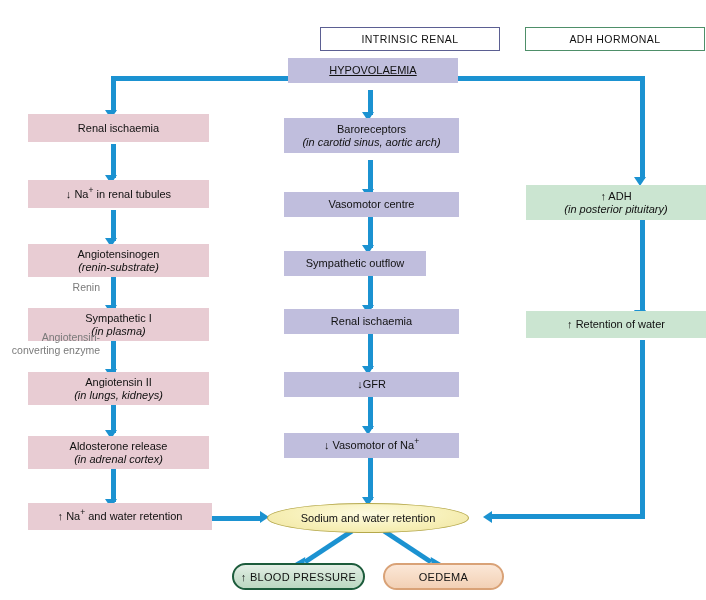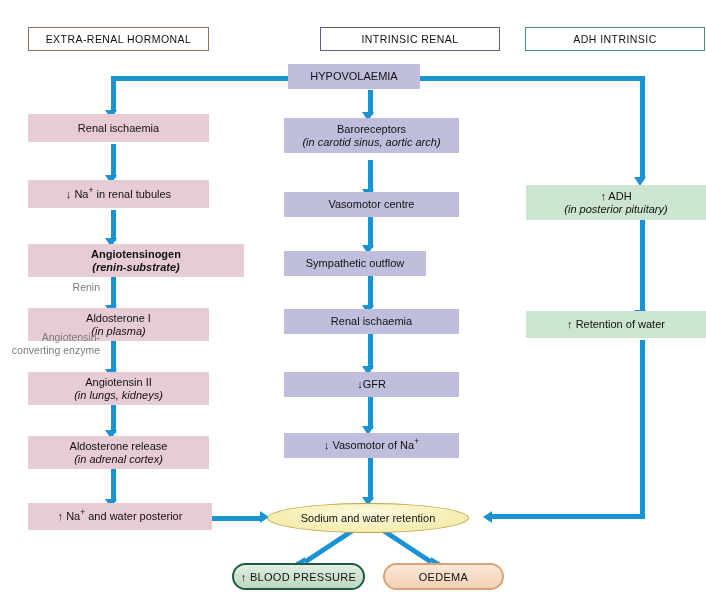--- a/index.html
+++ b/index.html
@@ -121,28 +121,25 @@
     color:#7a7a7a;
     text-align:right;
     z-index:3;
   }
 </style>
 </head>
 <body>
 
 <div id="stage">
 
-  <div class="hdr" style="left:28px;top:27px;width:181px;">
-    <span>EXTRA-RENAL HORMONAL</span>
-  </div>
   <div class="hdr intrinsic" style="left:281px;top:27px;width:180px;">
     <span>INTRINSIC RENAL</span>
   </div>
   <div class="hdr adh" style="left:525px;top:27px;width:180px;">
-    <span>ADH INTRINSIC</span>
+    <span>ADH HORMONAL</span>
   </div>
 
   <div class="conn h" style="left:111px;top:76px;width:240px;"></div>
   <div class="conn h" style="left:355px;top:76px;width:290px;"></div>
 
   <div class="conn v" style="left:111px;top:76px;height:36px;"></div>
   <div class="head down" style="left:105px;top:110px;"></div>
 
   <div class="conn v" style="left:640px;top:76px;height:103px;"></div>
   <div class="head down" style="left:634px;top:177px;"></div>
@@ -186,54 +183,54 @@
   <div class="conn h" style="left:490px;top:514px;width:155px;"></div>
   <div class="head left" style="left:483px;top:511px;"></div>
 
   <svg id="diag">
     <line x1="352" y1="531" x2="305" y2="562" stroke="#1b92d1" stroke-width="5"></line>
     <polygon points="308,568 296,568 302,556" fill="#1b92d1" transform="rotate(33 302 562)"></polygon>
     <line x1="384" y1="531" x2="431" y2="562" stroke="#1b92d1" stroke-width="5"></line>
     <polygon points="428,568 440,568 434,556" fill="#1b92d1" transform="rotate(-33 434 562)"></polygon>
   </svg>
 
-  <div class="box lilac" style="left:288px;top:64px;width:132px;height:25px;">
+  <div class="box lilac" style="left:288px;top:58px;width:170px;height:25px;text-decoration:underline;">
     <span>HYPOVOLAEMIA</span>
   </div>
 
   <div class="box pink" style="left:28px;top:114px;width:181px;height:28px;">
     <span>Renal ischaemia</span>
   </div>
 
   <div class="box pink" style="left:28px;top:180px;width:181px;height:28px;">
     <span><span>↓ Na</span><sup class="plus">+</sup><span> in renal tubules</span></span>
   </div>
 
-  <div class="box pink" style="left:28px;top:244px;width:216px;height:33px;font-weight:bold;">
+  <div class="box pink" style="left:28px;top:244px;width:181px;height:33px;">
     <span>Angiotensinogen</span>
     <span class="ital">(renin-substrate)</span>
   </div>
 
   <div class="box pink" style="left:28px;top:308px;width:181px;height:33px;">
-    <span>Aldosterone I</span>
+    <span>Sympathetic I</span>
     <span class="ital">(in plasma)</span>
   </div>
 
   <div class="box pink" style="left:28px;top:372px;width:181px;height:33px;">
     <span>Angiotensin II</span>
     <span class="ital">(in lungs, kidneys)</span>
   </div>
 
   <div class="box pink" style="left:28px;top:436px;width:181px;height:33px;">
     <span>Aldosterone release</span>
     <span class="ital">(in adrenal cortex)</span>
   </div>
 
   <div class="box pink" style="left:28px;top:503px;width:184px;height:27px;">
-    <span><span>↑ Na</span><sup class="plus">+</sup><span> and water posterior</span></span>
+    <span><span>↑ Na</span><sup class="plus">+</sup><span> and water retention</span></span>
   </div>
 
   <div class="catalyst" style="left:14px;top:281px;width:86px;">Renin</div>
   <div class="catalyst" style="left:4px;top:331px;width:96px;white-space:pre-line;">Angiotensin-
 converting enzyme</div>
 
   <div class="box lilac" style="left:284px;top:118px;width:175px;height:35px;">
     <span>Baroreceptors</span>
     <span class="ital">(in carotid sinus, aortic arch)</span>
   </div>

